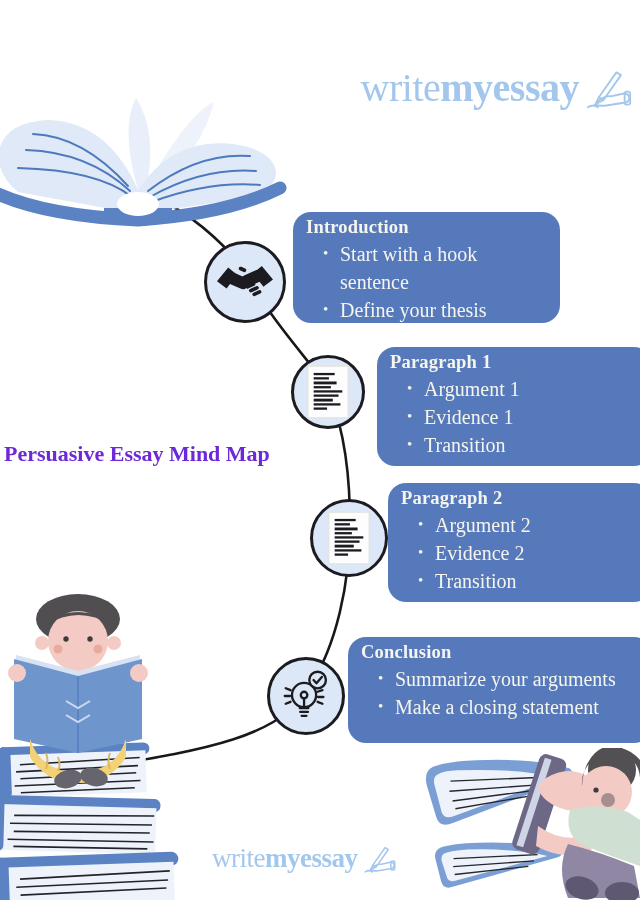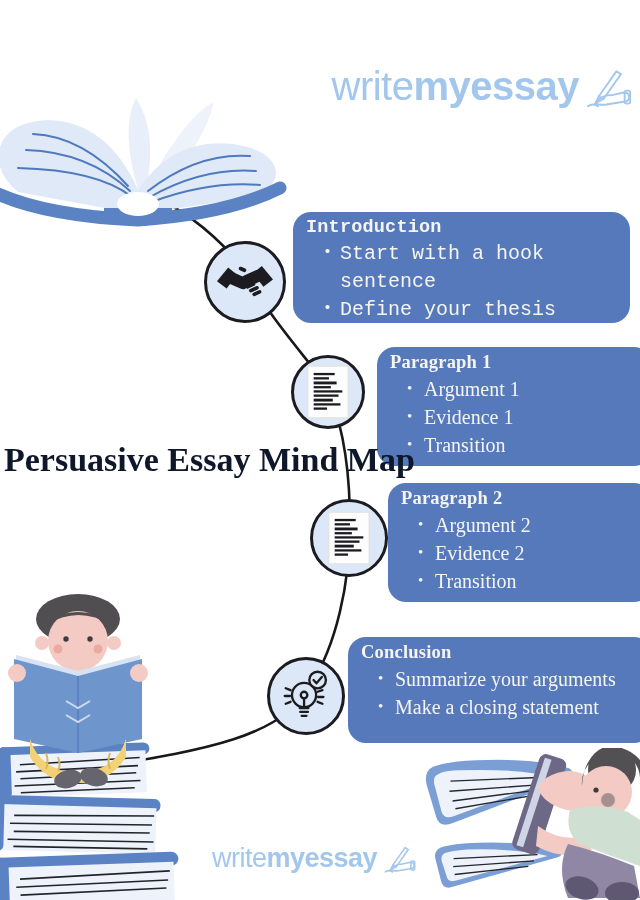--- a/index.html
+++ b/index.html
@@ -14,41 +14,41 @@
   .illus-book-top{left:-12px;top:92px;}
   .illus-boy{left:-10px;top:593px;}
   .illus-right{left:420px;top:748px;}
 
   
   .node-box{position:absolute;z-index:3;background:#5679bc;border-radius:18px;color:#f5f5ee;}
   .node-box h2{margin:5px 0 0 13px;font-size:18.5px;font-weight:700;letter-spacing:.2px;}
   .node-box ul{margin:2px 0 0 0;padding:0 12px 0 30px;list-style:none;}
   .node-box li{font-size:20px;line-height:28px;position:relative;padding-left:17px;}
   .node-box li::before{content:"\2022";position:absolute;left:0;top:-1px;font-size:15px;line-height:28px;}
-  .box-intro{left:293px;top:212px;width:337px;height:111px;font-family:Liberation Mono, monospace;}
+  .box-intro{left:293px;top:212px;width:267px;height:111px;}
   .box-p1{left:377px;top:347px;width:275px;height:119px;}
   .box-p2{left:388px;top:483px;width:264px;height:119px;}
   .box-conclusion{left:348px;top:637px;width:304px;height:106px;}
 
   
   .node-circle{position:absolute;z-index:4;border-radius:50%;background:#dce8f7;
                border:3px solid #1b1b20;box-sizing:border-box;
                display:flex;align-items:center;justify-content:center;}
   .c-handshake{left:204px;top:241px;width:82px;height:82px;}
   .c-doc1{left:291px;top:355px;width:74px;height:74px;}
   .c-doc2{left:310px;top:499px;width:78px;height:78px;}
   .c-bulb{left:267px;top:657px;width:78px;height:78px;}
 
   
   .title{position:absolute;z-index:5;left:4px;top:441px;margin:0;
-         font-size:34px;font-weight:700;color:#0f172a;white-space:nowrap;}
+         font-size:22px;font-weight:700;color:#6d28d9;white-space:nowrap;}
 
   
   .logo{position:absolute;z-index:5;display:flex;align-items:center;gap:7px;
-        font-family:Liberation Sans, sans-serif;color:#a3c7ec;}
+        font-family:Liberation Serif, serif;color:#a3c7ec;}
   .logo .wordmark{letter-spacing:-0.5px;white-space:nowrap;}
   .logo .w-reg{font-weight:400;}
   .logo .w-bold{font-weight:700;}
   .logo-top{right:8px;top:64px;font-size:40px;}
   .logo-bottom{left:212px;top:843px;font-size:27px;}
 </style>
 </head>
 <body>
 
 <div class="page">

